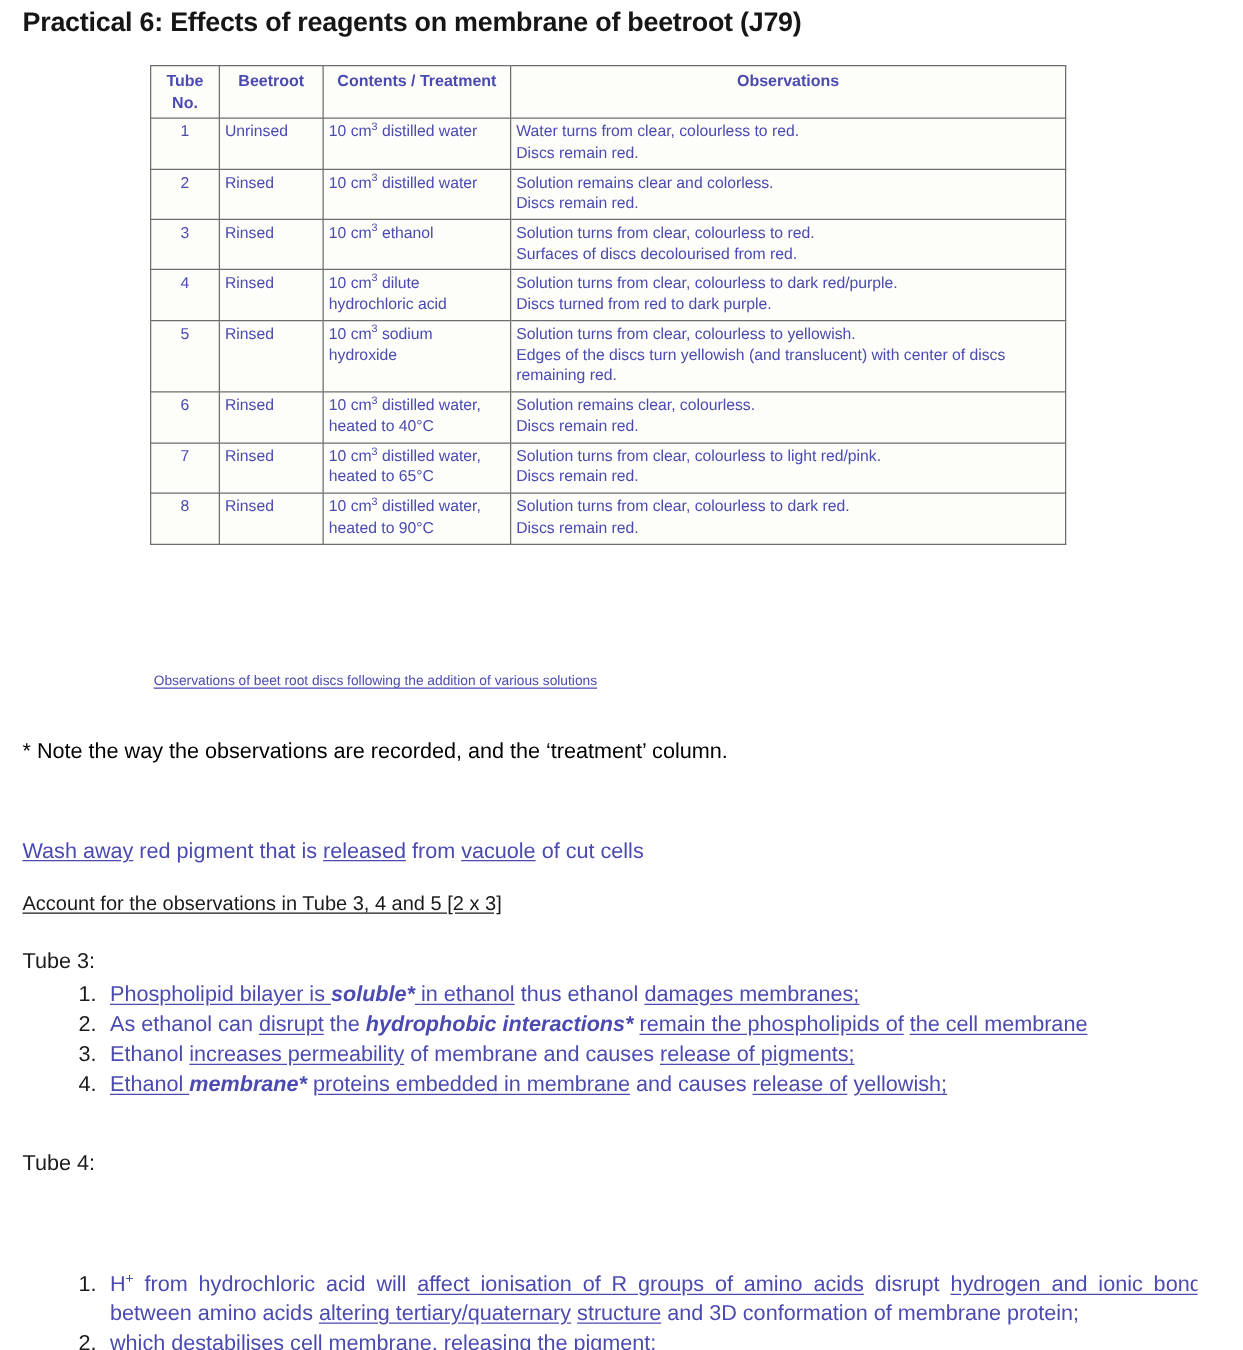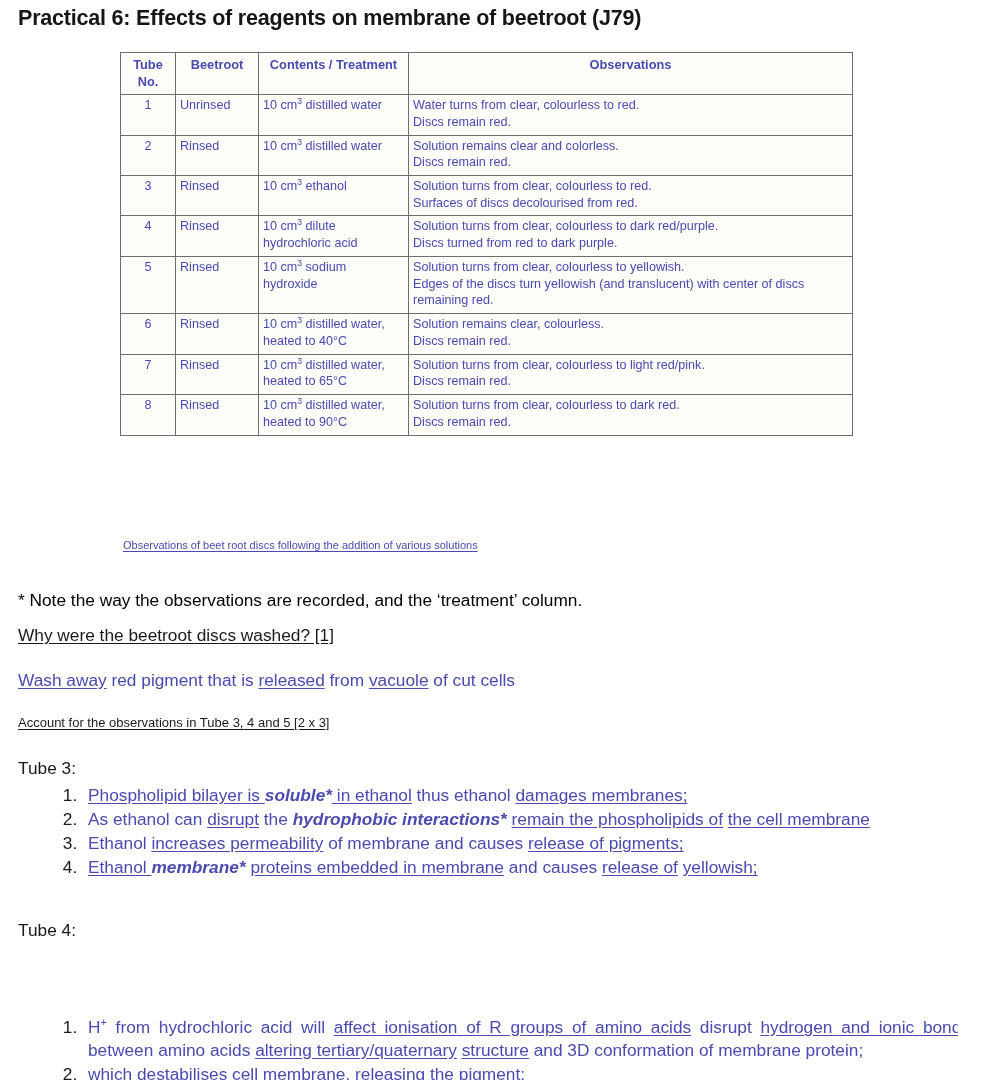--- a/index.html
+++ b/index.html
@@ -99,21 +99,21 @@
     position: absolute;
     left: 18px; top: 670px;
     font-size: 17.3px;
     color: #4a4ab0;
     white-space: nowrap;
   }
   .a1 u { text-decoration: underline; text-underline-offset: 2px; }
   .q2 {
     position: absolute;
     left: 18px; top: 715px;
-    font-size: 13px;
+    font-size: 16px;
     color: #1a1a1a;
     text-decoration: underline;
     text-underline-offset: 2px;
     white-space: nowrap;
   }
 
   
   .tube-head {
     position: absolute;
     left: 18px;
@@ -244,21 +244,20 @@
             </td>
           </tr>
         </tbody>
     </table>
   </div>
 
   <div class="tbl-caption">Observations of beet root discs following the addition of various solutions</div>
 
   <div class="note-line">* Note the way the observations are recorded, and the ‘treatment’ column.</div>
 
-  <div class="q1">Why were the beetroot discs washed? [1]</div>
 
   <div class="a1"><u>Wash away</u> red pigment that is <u>released</u> from <u>vacuole</u> of cut cells</div>
 
   <div class="q2">Account for the observations in Tube 3, 4 and 5 [2 x 3]</div>
 
   <div class="tube-head tube3-head">Tube 3:</div>
   <ol class="ansl tube3">
       <li><u>Phospholipid bilayer is </u><span class="bi">soluble*</span><u> in ethanol</u> thus ethanol <u>damages membranes;</u></li>
       <li>As ethanol can <u>disrupt</u> the <span class="bi">hydrophobic interactions*</span> <u>remain the phospholipids of</u> <u>the cell membrane</u></li>
       <li>Ethanol <u>increases permeability</u> of membrane and causes <u>release of pigments;</u></li>

